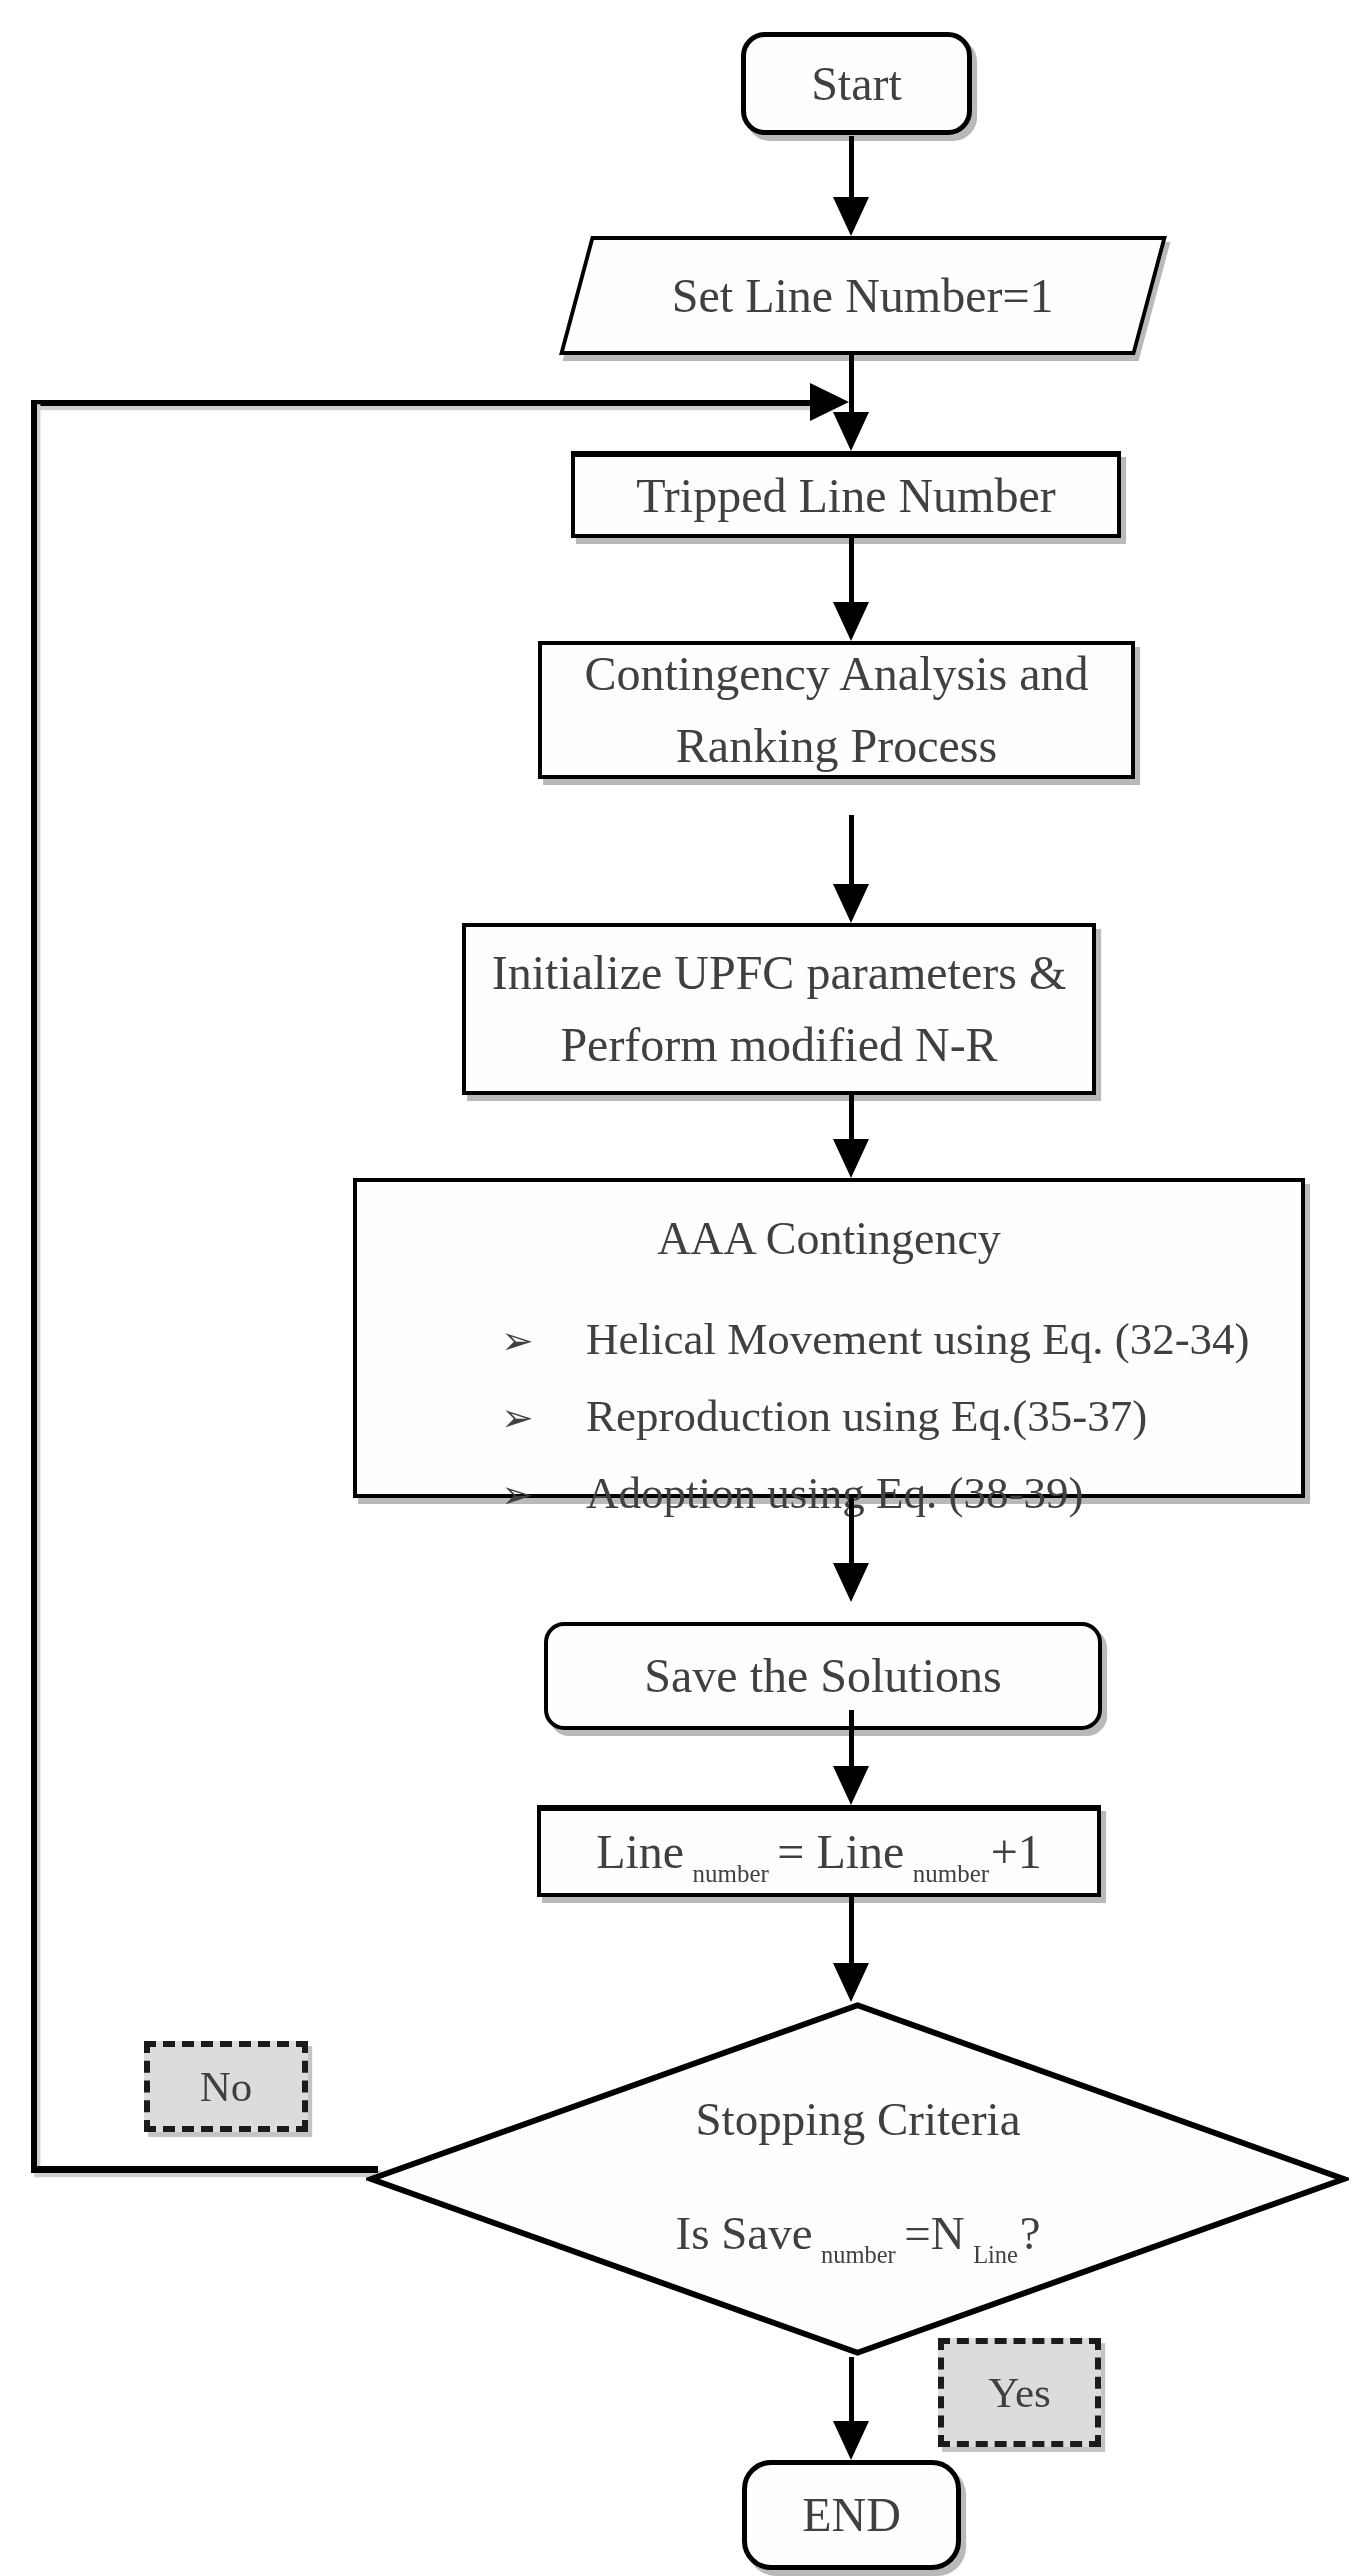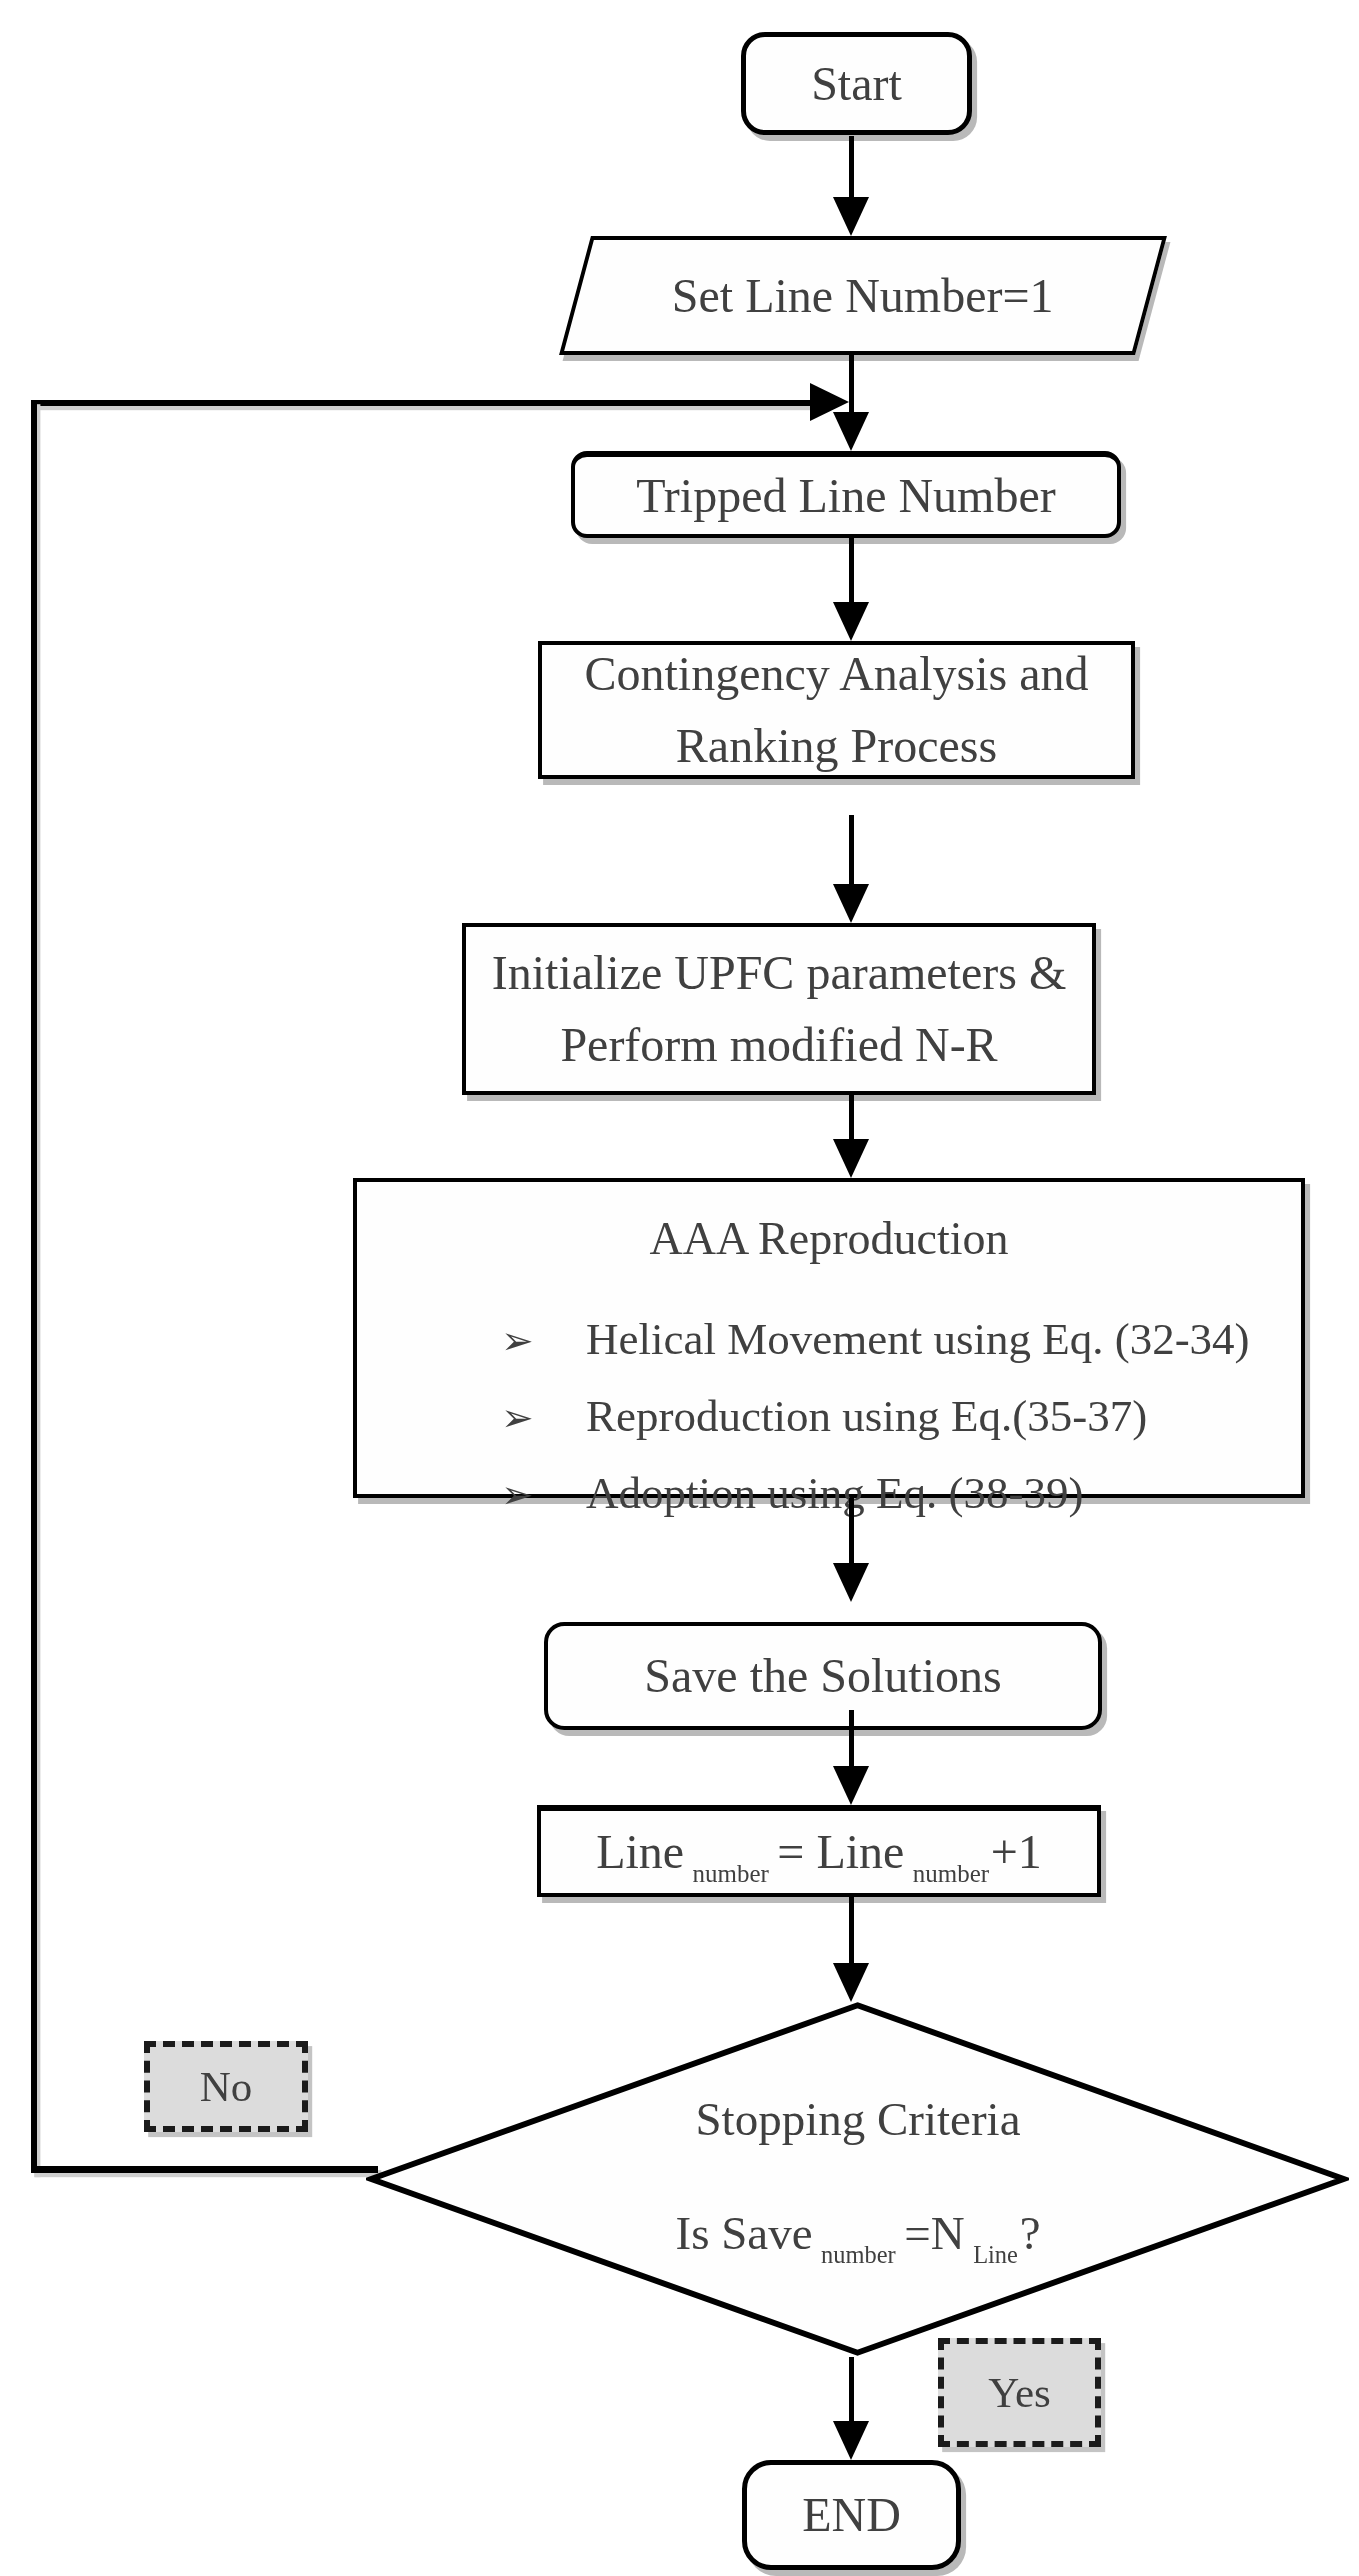--- a/index.html
+++ b/index.html
@@ -127,21 +127,21 @@
   </div>
 
   <div class="vline" style="left:849px; top:354px; height:63px;"></div>
   <div class="head-down" style="left:833px; top:412px;"></div>
 
   <div class="hline loopline" style="left:34px; top:400px; width:777px;"></div>
   <div class="head-right" style="left:810px; top:383px;"></div>
   <div class="vline loopline" style="left:30.5px; top:400px; width:6.8px; height:1773px;"></div>
   <div class="hline loopline" style="left:30.5px; top:2166px; width:347px; height:6.8px;"></div>
 
-  <div class="node" style="left:571px; top:451px; width:550px; height:87px; border-top-width:6px;border-radius:16px;">
+  <div class="node" style="left:571px; top:451px; width:550px; height:87px; border-top-width:6px;">
     <span>Tripped Line Number</span>
   </div>
 
   <div class="vline" style="left:849px; top:538px; height:67px;"></div>
   <div class="head-down" style="left:833px; top:602px;"></div>
 
   <div class="node" style="left:538px; top:641px; width:597px; height:138px;">
     <div>
       <div>Contingency Analysis and</div>
       <div>Ranking Process</div>
@@ -155,21 +155,21 @@
     <div>
       <div>Initialize UPFC parameters &amp;</div>
       <div>Perform modified N-R</div>
     </div>
   </div>
 
   <div class="vline" style="left:849px; top:1095px; height:46px;"></div>
   <div class="head-down" style="left:833px; top:1139px;"></div>
 
   <div class="node aaa-box" style="left:353px; top:1178px; width:952px; height:320px;">
-    <div class="aaa-title">AAA Reproduction</div>
+    <div class="aaa-title">AAA Contingency</div>
     <div class="aaa-list">
       <div class="aaa-row">
         <span class="aaa-bullet">➢</span>
         <span>Helical Movement using Eq. (32-34)</span>
       </div>
       <div class="aaa-row">
         <span class="aaa-bullet">➢</span>
         <span>Reproduction using Eq.(35-37)</span>
       </div>
       <div class="aaa-row">

